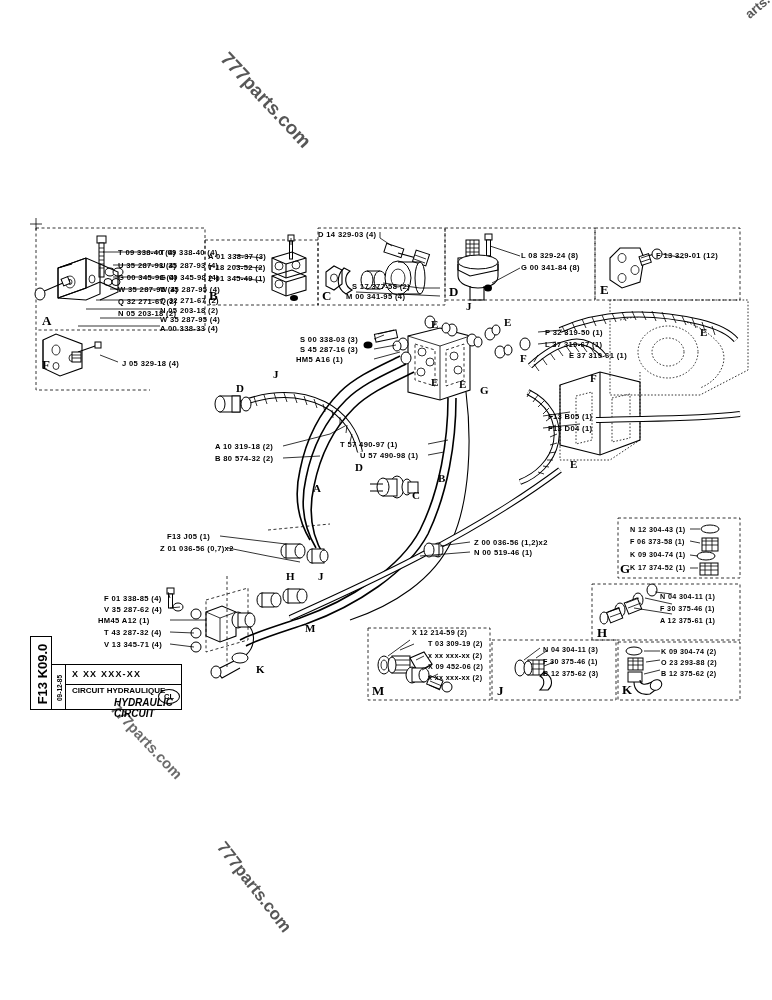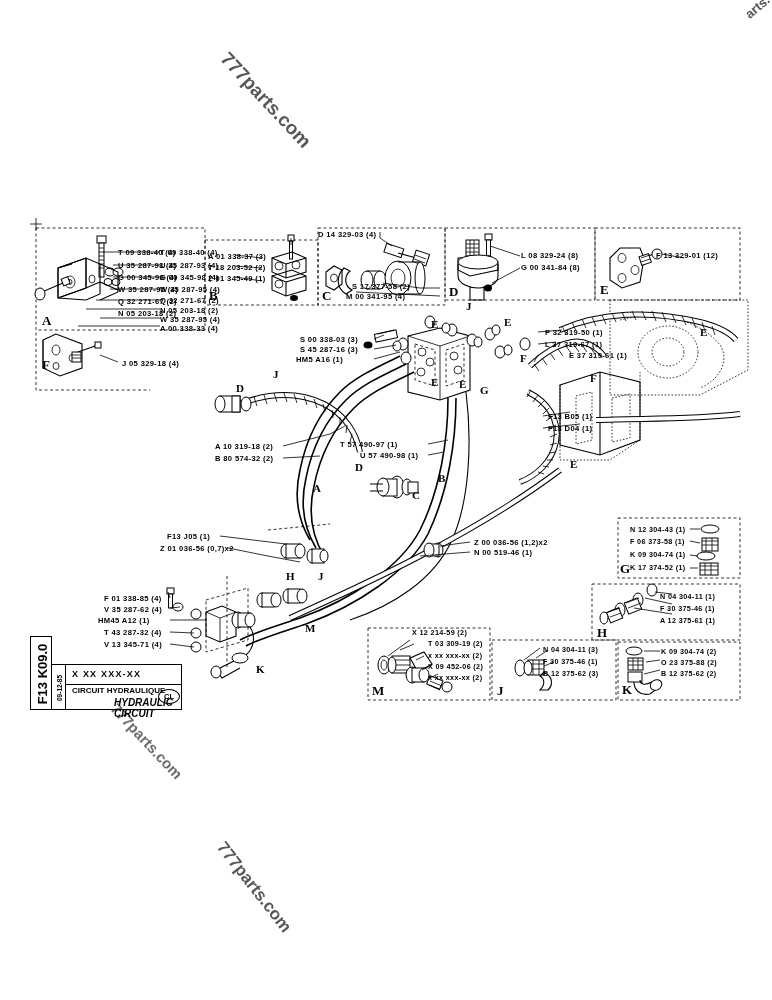--- a/index.html
+++ b/index.html
@@ -523,21 +523,21 @@
     <rect class="fillw" x="628" y="658" width="15" height="12"></rect>
     <path class="lnT" d="M628 661 L643 661 M628 665 L643 665 M633 658 L633 670 M638 658 L638 670"></path>
     <rect class="fillw" x="628" y="672" width="14" height="10"></rect>
     <path class="ln" d="M634 682 C634 690 640 696 650 694 L658 688 L652 682 C644 686 640 684 640 680"></path>
     <ellipse class="fillw" cx="656" cy="685" rx="6" ry="5" transform="rotate(-30 656 685)"></ellipse>
     <path class="lnT" d="M644 651 L660 651"></path>
     <path class="lnT" d="M646 662 L660 660"></path>
     <path class="lnT" d="M644 674 L660 670"></path>
   </svg>
   <div class="pn sm" style="left:661px;top:647px">K 09 304-74 (2)</div>
-  <div class="pn sm" style="left:661px;top:658px">O 23 375-88 (2)</div>
+  <div class="pn sm" style="left:661px;top:658px">O 23 293-88 (2)</div>
   <div class="pn sm" style="left:661px;top:669px">B 12 375-62 (2)</div>
   <div class="cl" style="left:622px;top:682px">K</div>
 
   <svg width="772" height="1000">
     <ellipse class="fillw" cx="384" cy="665" rx="6" ry="9"></ellipse>
     <ellipse class="lnT" cx="384" cy="665" rx="3" ry="5" fill="none"></ellipse>
     <rect class="fillw" x="392" y="656" width="18" height="17"></rect>
     <path class="lnT" d="M392 660 L410 660 M392 665 L410 665 M392 670 L410 670"></path>
     <ellipse class="fillw" cx="392" cy="665" rx="4" ry="8"></ellipse>
     <path class="ln" d="M410 658 L424 652 L432 664 L418 672 Z"></path>

